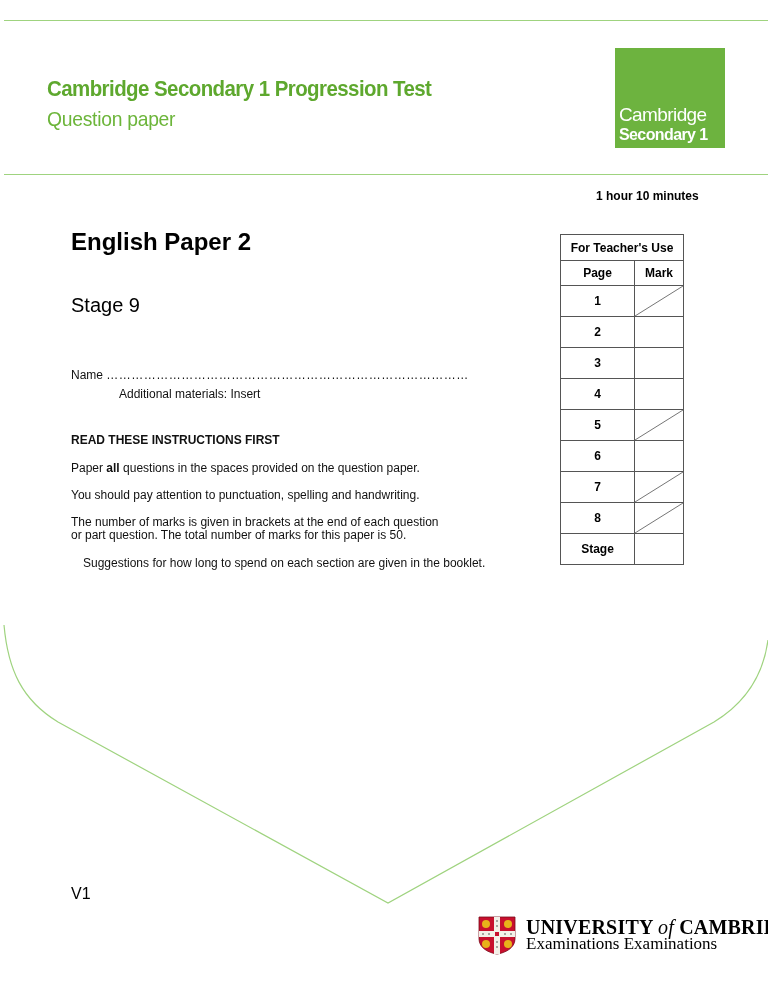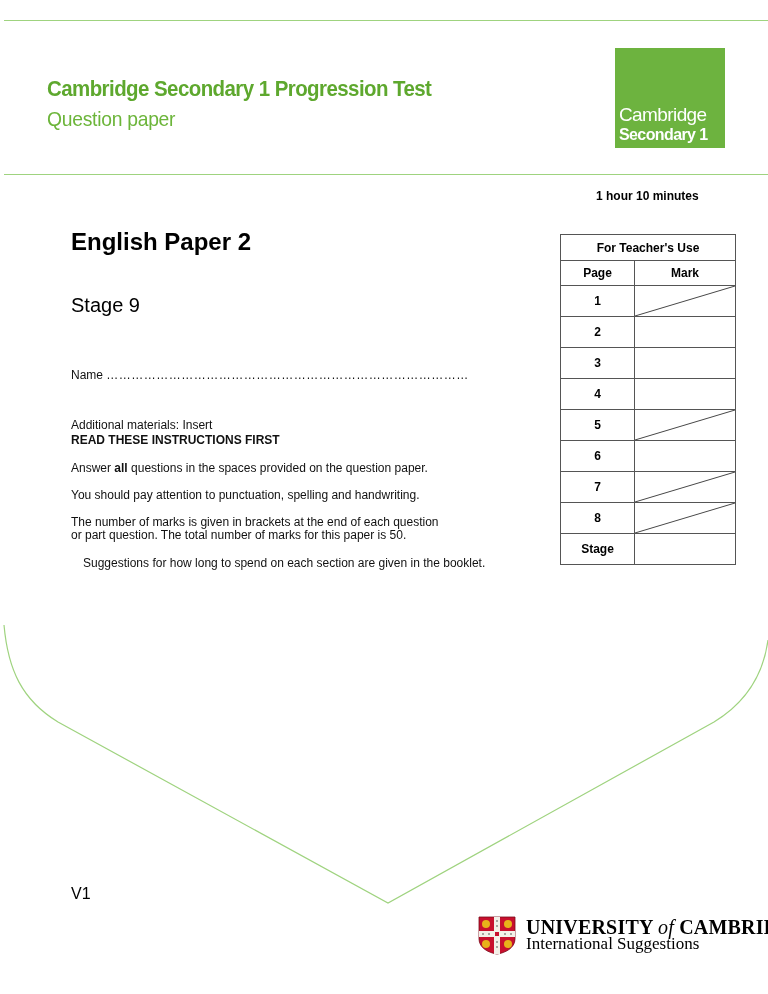--- a/index.html
+++ b/index.html
@@ -21,21 +21,21 @@
     .duration { left: 596px; top: 189px; font-size: 12px; font-weight: bold; white-space: nowrap; }
 
     .paper-title { left: 71px; top: 228px; font-size: 24px; font-weight: bold; white-space: nowrap; }
     .stage { left: 71px; top: 294px; font-size: 20px; white-space: nowrap; }
     .name-line { left: 71px; top: 368px; font-size: 12px; white-space: nowrap; color: #111; }
     .name-line .dots { letter-spacing: 0.5px; }
 
     .instr { left: 71px; font-size: 12px; white-space: nowrap; color: #111; }
     .instr b { font-weight: bold; }
 
-    table.teacher { position: absolute; left: 560px; top: 234px; width: 176px; border-collapse: collapse; }
+    table.teacher { position: absolute; left: 560px; top: 234px; width: 124px; border-collapse: collapse; }
     table.teacher td { border: 1px solid #555; text-align: center; font-size: 12px; font-weight: bold; padding: 0; }
     table.teacher tr.head td { height: 25px; }
     table.teacher tr.colh td { height: 24px; }
     table.teacher tr.row td { height: 30px; }
     table.teacher td.page { width: 73px; margin-top: 48px; }
     table.teacher td.mark { position: relative; }
     table.teacher td.mark svg { position: absolute; left: 0; top: 0; width: 100%; height: 100%; }
 
     .curve { left: 0; top: 600px; width: 768px; height: 320px; }
 
@@ -62,23 +62,23 @@
 
 <div class="abs duration">1 hour 10 minutes</div>
 
 <div class="abs paper-title">English Paper 2</div>
 <div class="abs stage">Stage 9</div>
 <div class="abs name-line">
   <span>Name</span>
   <span class="dots">……………………………………………………………………………</span>
 </div>
 
-<div class="abs instr" style="top:418px;">Additional materials:  Insert</div>
+<div class="abs instr" style="top:387px;margin-left:48px;">Additional materials:  Insert</div>
 <div class="abs instr" style="top:433px;font-weight:bold;">READ THESE INSTRUCTIONS FIRST</div>
-<div class="abs instr" style="top:461px;"><span>Answer </span><b>all</b><span> questions in the spaces provided on the question paper.</span></div>
+<div class="abs instr" style="top:461px;"><span>Paper </span><b>all</b><span> questions in the spaces provided on the question paper.</span></div>
 <div class="abs instr" style="top:488px;">You should pay attention to punctuation, spelling and handwriting.</div>
 <div class="abs instr" style="top:515px;">The number of marks is given in brackets at the end of each question</div>
 <div class="abs instr" style="top:528px;">or part question. The total number of marks for this paper is 50.</div>
 <div class="abs instr" style="top:556px;margin-left:12px;">Suggestions for how long to spend on each section are given in the booklet.</div>
 
 <table class="teacher">
   <tbody>
       <tr class="head">
     <td colspan="2">For Teacher's Use</td>
   </tr>
@@ -167,13 +167,13 @@
       <circle cx="20" cy="32" r="0.8"></circle>
       <circle cx="6" cy="19" r="0.8"></circle>
       <circle cx="12" cy="19" r="0.8"></circle>
       <circle cx="28" cy="19" r="0.8"></circle>
       <circle cx="34" cy="19" r="0.8"></circle>
     </g>
 </svg>
 <div class="abs uni-line1">
   <span>UNIVERSITY</span> <i>of</i> <span>CAMBRIDGE</span>
 </div>
-<div class="abs uni-line2">International Suggestions</div>
+<div class="abs uni-line2">Examinations Examinations</div>
 
 </body></html>

